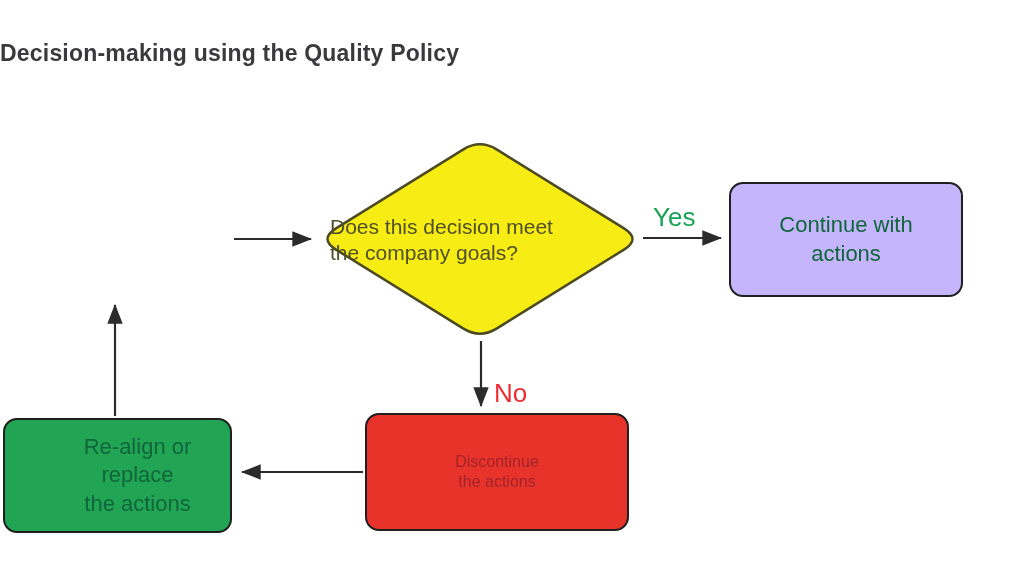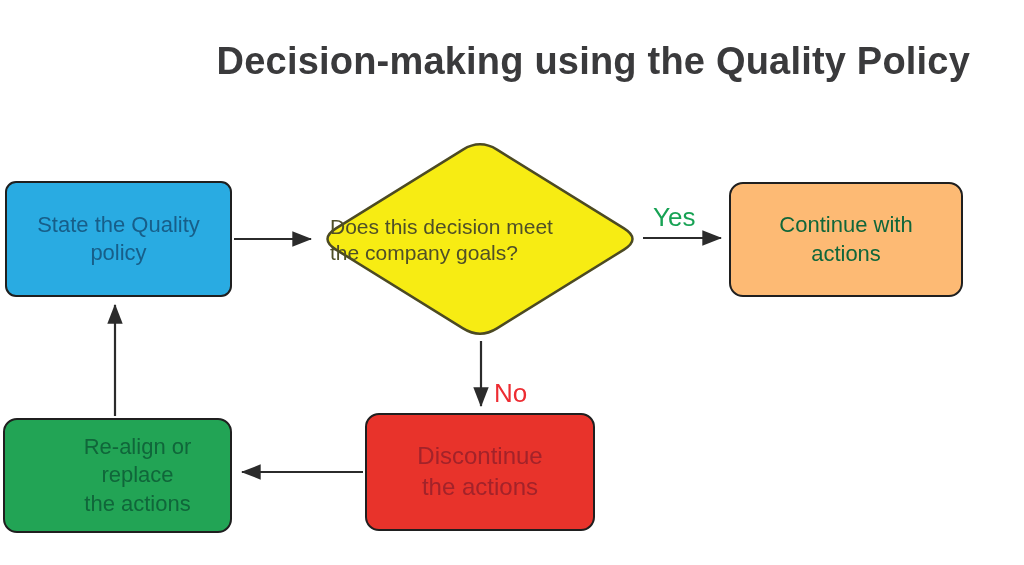--- a/index.html
+++ b/index.html
@@ -14,22 +14,22 @@
     height: 565px;
     background: #ffffff;
     overflow: hidden;
   }
   .title {
     position: absolute;
     left: 0;
     top: 40px;
     width: 970px;
     margin: 0;
-    text-align: right;
-    font-size: 38px;
+    text-align: left;
+    font-size: 23px;
     font-weight: bold;
     color: #3a3a3c;
     letter-spacing: 0.2px;
   }
   .connectors {
     position: absolute;
     left: 0;
     top: 0;
     width: 1024px;
     height: 565px;
@@ -50,30 +50,30 @@
   }
   .node-blue {
     left: 5px; top: 181px; width: 227px; height: 116px;
     background: #29abe2;
     color: #175e89;
     font-size: 22px;
     border-radius: 11px;
   }
   .node-green-continue {
     left: 729px; top: 182px; width: 234px; height: 115px;
-    background: #fdba74;
+    background: #c4b5fd;
     color: #10663a;
     font-size: 22px;
     border-radius: 14px;
   }
   .node-red {
-    left: 365px; top: 413px; width: 230px; height: 118px;
+    left: 365px; top: 413px; width: 264px; height: 118px;
     background: #e8332b;
     color: #a2232a;
-    font-size: 24px;
+    font-size: 16px;
     border-radius: 14px;
   }
   .node-green-realign {
     left: 3px; top: 418px; width: 229px; height: 115px;
     background: #22a455;
     color: #10663a;
     font-size: 22px;
     border-radius: 14px;
     padding-left: 40px;
   }
@@ -121,24 +121,20 @@
 
     <line x1="643" y1="238" x2="721" y2="238" stroke="#2b2b2b" stroke-width="2.2" marker-end="url(#arrowhead)"></line>
 
     <line x1="481" y1="341" x2="481" y2="406" stroke="#2b2b2b" stroke-width="2.2" marker-end="url(#arrowhead)"></line>
 
     <line x1="363" y1="472" x2="242" y2="472" stroke="#2b2b2b" stroke-width="2.2" marker-end="url(#arrowhead)"></line>
 
     <line x1="115" y1="416" x2="115" y2="305" stroke="#2b2b2b" stroke-width="2.2" marker-end="url(#arrowhead)"></line>
   </svg>
 
-  <div class="node node-blue">
-    <span>State the Quality
-policy</span>
-  </div>
 
   <div class="diamond-label">Does this decision meet
 the company goals?</div>
 
   <div class="node node-green-continue">
     <span>Continue with
 actions</span>
   </div>
 
   <div class="node node-red">

